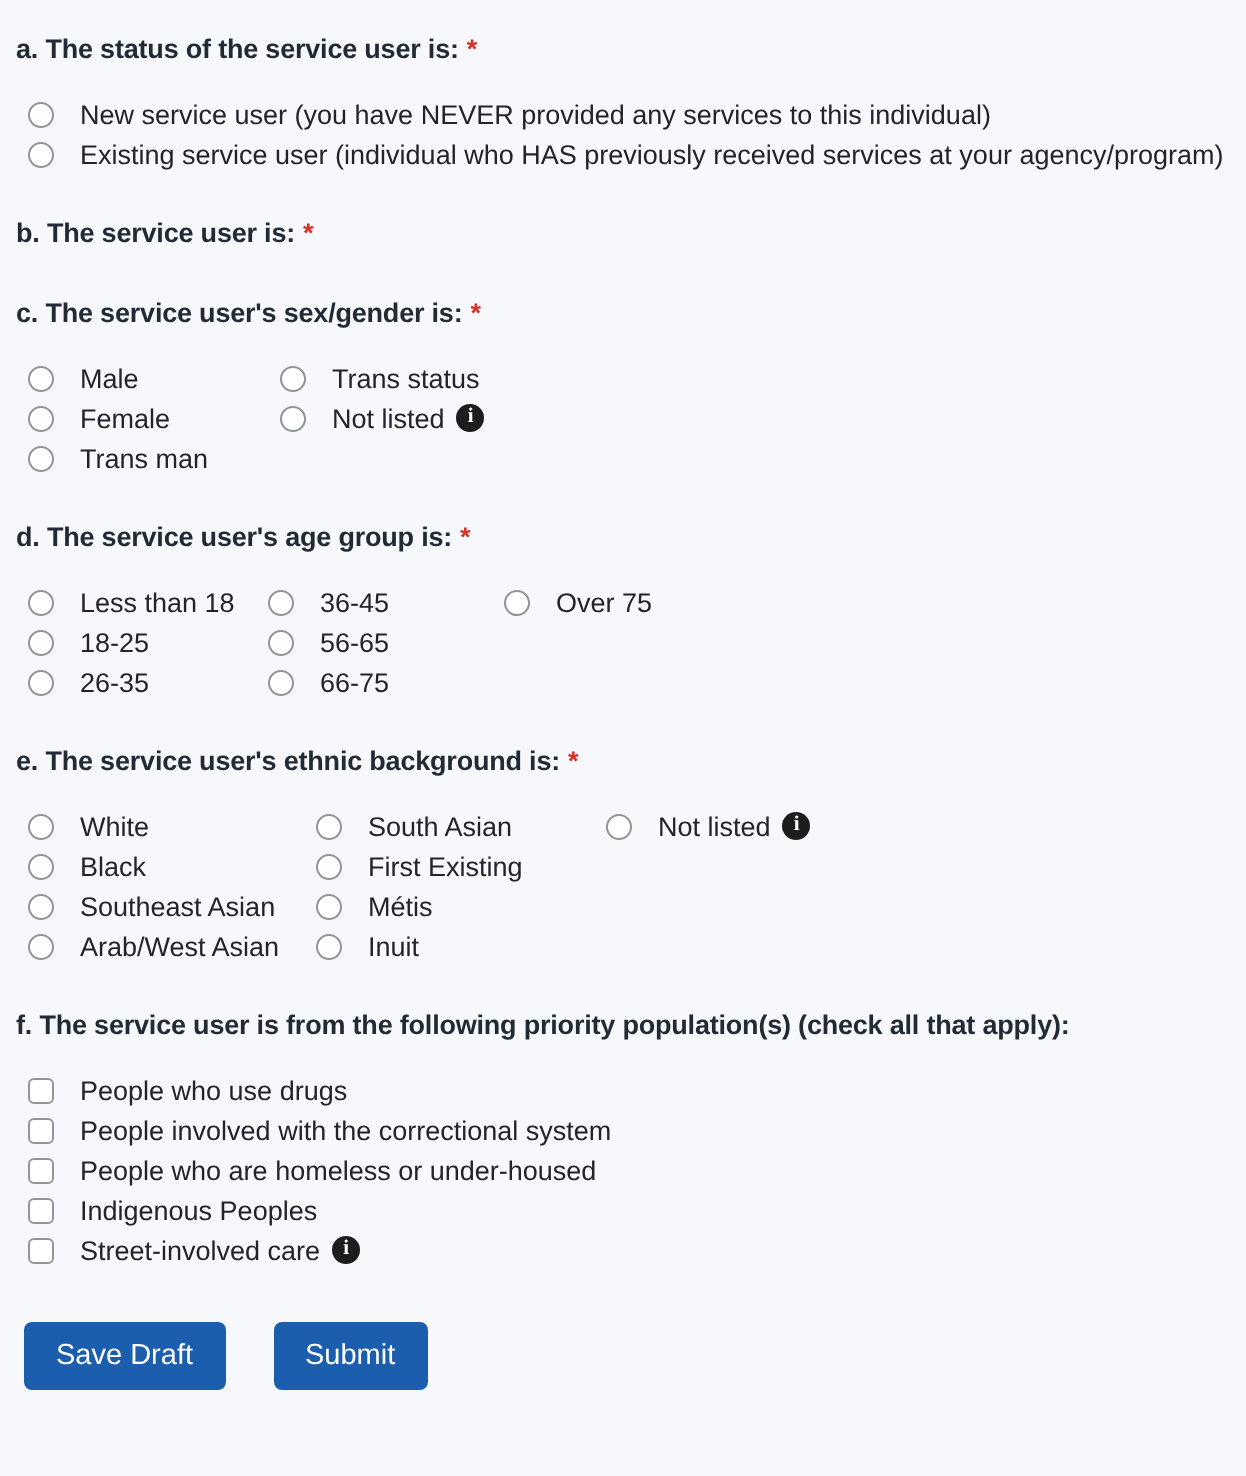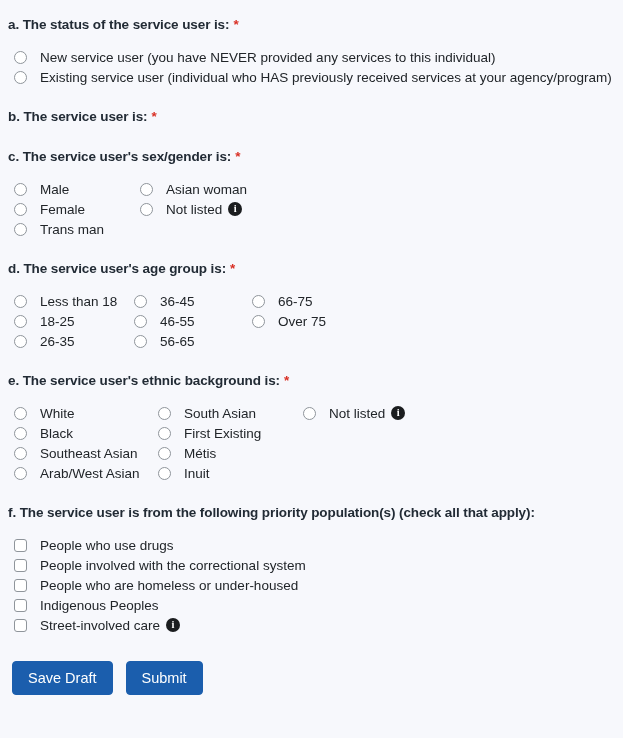--- a/index.html
+++ b/index.html
@@ -37,21 +37,21 @@
   }
   .radio { border-radius:50%; }
   .check { border-radius:3px; }
   .info {
     margin-left:6px; width:14px; height:14px; flex:none;
     border-radius:50%; background:#1b1d1f; color:#fff;
     display:inline-flex; align-items:center; justify-content:center;
     font-family:"Liberation Serif","DejaVu Serif",serif;
     font-size:10.5px; font-weight:bold; font-style:normal; line-height:1;
   }
-  .btns { display:flex; gap:13px; margin:26px 0 0 12px; }
+  .btns { display:flex; gap:24px; margin:26px 0 0 12px; }
   .btn {
     background:#1b5ead; color:#ffffff; border:1px solid #1b5ead;
     border-radius:4px; font-family:inherit; font-size:14.5px;
     padding:7px 15px; height:34px; cursor:pointer;
   }
 </style>
 </head>
 <body>
 
 <div class="form">
@@ -84,21 +84,21 @@
       <label class="opt">
           <span class="ctl radio"></span>
           <span>Female</span>
         </label>
       <label class="opt">
           <span class="ctl radio"></span>
           <span>Trans man</span>
         </label>
       <label class="opt">
           <span class="ctl radio"></span>
-          <span>Asian woman</span>
+          <span>Trans status</span>
         </label>
       <label class="opt">
           <span class="ctl radio"></span>
           <span>Not listed</span>
           <span class="info">i</span>
         </label>
     </div>
   </div>
 
   <div class="section">
@@ -112,24 +112,20 @@
           <span class="ctl radio"></span>
           <span>18-25</span>
         </label>
       <label class="opt">
           <span class="ctl radio"></span>
           <span>26-35</span>
         </label>
       <label class="opt">
           <span class="ctl radio"></span>
           <span>36-45</span>
-        </label>
-      <label class="opt">
-          <span class="ctl radio"></span>
-          <span>46-55</span>
         </label>
       <label class="opt">
           <span class="ctl radio"></span>
           <span>56-65</span>
         </label>
       <label class="opt">
           <span class="ctl radio"></span>
           <span>66-75</span>
         </label>
       <label class="opt">

